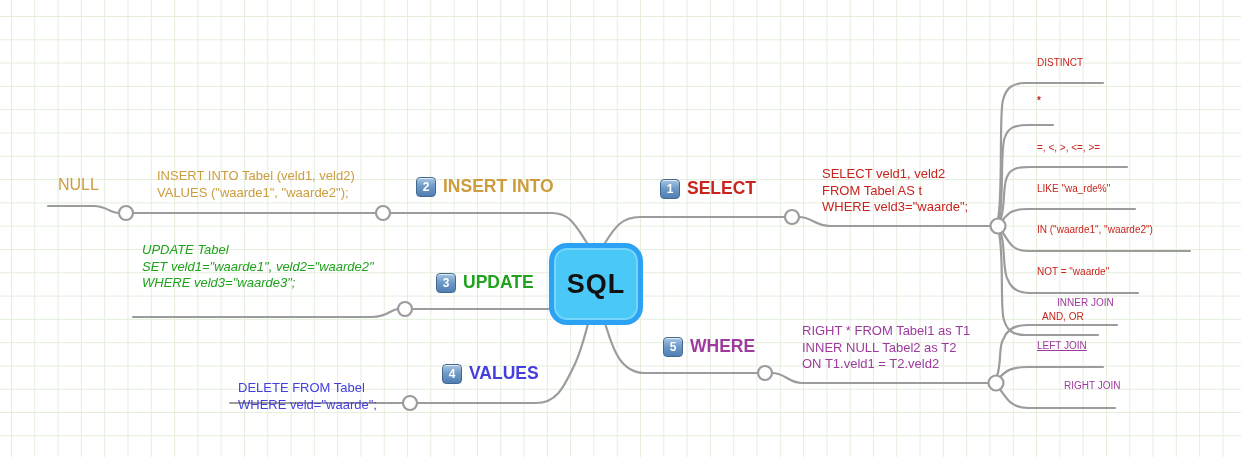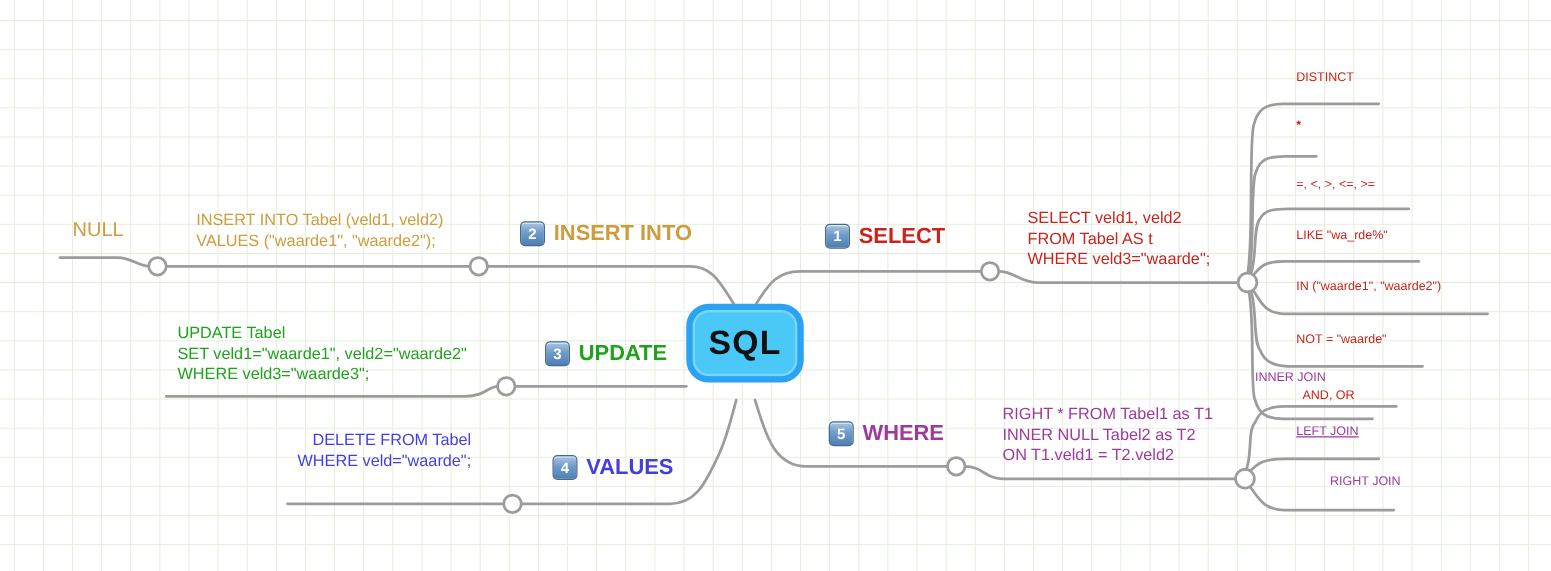--- a/index.html
+++ b/index.html
@@ -13,21 +13,21 @@
       linear-gradient(to bottom, #e3eedc 1px, transparent 1px);
     background-size:23.3px 23.3px;
     background-position:11px 16px;
     font-family:"Liberation Sans", sans-serif;
   }
   svg.wires{position:absolute;left:0;top:0;width:1241px;height:457px;}
   svg.wires path{fill:none;stroke:#9c9c9c;stroke-width:2.2;stroke-linecap:round;}
   svg.wires circle{fill:#ffffff;stroke:#9c9c9c;stroke-width:2.2;}
 
   .root-node{
-    position:absolute;left:549px;top:243px;width:94px;height:63px;
+    position:absolute;left:549px;top:243px;width:94px;height:82px;
     box-sizing:border-box;
     background:#4ac8f8;border:5px solid #2ba2f4;border-radius:18px;
     display:flex;align-items:center;justify-content:center;
     font-size:27px;font-weight:700;color:#111;letter-spacing:1px;
     box-shadow:inset 0 0 0 2px rgba(255,255,255,.25);
   }
   .topic{
     position:absolute;display:flex;align-items:center;gap:7px;
     font-size:17.5px;font-weight:700;white-space:nowrap;
   }
@@ -116,40 +116,40 @@
 
   <div class="code" style="left: 157px; top: 168px; color: rgb(204, 156, 61);">
     <div>INSERT INTO Tabel (veld1, veld2)</div>
     <div>VALUES ("waarde1", "waarde2");</div>
   </div>
   <div class="code" style="left: 822px; top: 166px; color: rgb(200, 36, 29);">
     <div>SELECT veld1, veld2</div>
     <div>FROM Tabel AS t</div>
     <div>WHERE veld3="waarde";</div>
   </div>
-  <div class="code" style="left: 142px; top: 258px; color: rgb(31, 162, 28);">
+  <div class="code" style="left: 142px; top: 242px; color: rgb(31, 162, 28); font-style: italic;">
     <div>UPDATE Tabel</div>
     <div>SET veld1="waarde1", veld2="waarde2"</div>
     <div>WHERE veld3="waarde3";</div>
   </div>
-  <div class="code" style="left: 238px; top: 344px; color: rgb(68, 62, 222); text-align: right;">
+  <div class="code" style="left: 238px; top: 380px; color: rgb(68, 62, 222);">
     <div>DELETE FROM Tabel</div>
     <div>WHERE veld="waarde";</div>
   </div>
   <div class="code" style="left: 802px; top: 323px; color: rgb(158, 58, 158);">
     <div>RIGHT * FROM Tabel1 as T1</div>
     <div>INNER NULL Tabel2 as T2</div>
     <div>ON T1.veld1 = T2.veld2</div>
   </div>
 
   <div class="leaf" style="left: 58px; top: 176px; font-size: 16px; color: rgb(204, 156, 61);">NULL</div>
   <div class="leaf" style="left: 1037px; top: 57px; color: rgb(200, 36, 29);">DISTINCT</div>
   <div class="leaf" style="left: 1037px; top: 95px; font-weight: 700; color: rgb(200, 36, 29);">*</div>
   <div class="leaf" style="left: 1037px; top: 142px; color: rgb(200, 36, 29);">=, &lt;, &gt;, &lt;=, &gt;=</div>
   <div class="leaf" style="left: 1037px; top: 183px; color: rgb(200, 36, 29);">LIKE "wa_rde%"</div>
   <div class="leaf" style="left: 1037px; top: 224px; color: rgb(200, 36, 29);">IN ("waarde1", "waarde2")</div>
   <div class="leaf" style="left: 1037px; top: 266px; color: rgb(200, 36, 29);">NOT = "waarde"</div>
-  <div class="leaf" style="left: 1004px; top: 297px; color: rgb(158, 58, 158); text-align: center;">INNER JOIN</div>
+  <div class="leaf" style="left: 1057px; top: 297px; color: rgb(158, 58, 158); text-align: center;">INNER JOIN</div>
   <div class="leaf" style="left: 1042px; top: 311px; color: rgb(200, 36, 29);">AND, OR</div>
   <div class="leaf" style="left: 1037px; top: 340px; color: rgb(158, 58, 158); text-decoration: underline;">LEFT JOIN</div>
   <div class="leaf" style="left: 1037px; top: 380px; color: rgb(158, 58, 158); margin-left: 27px;">RIGHT JOIN</div>
 
 </div>
 
 </body></html>

